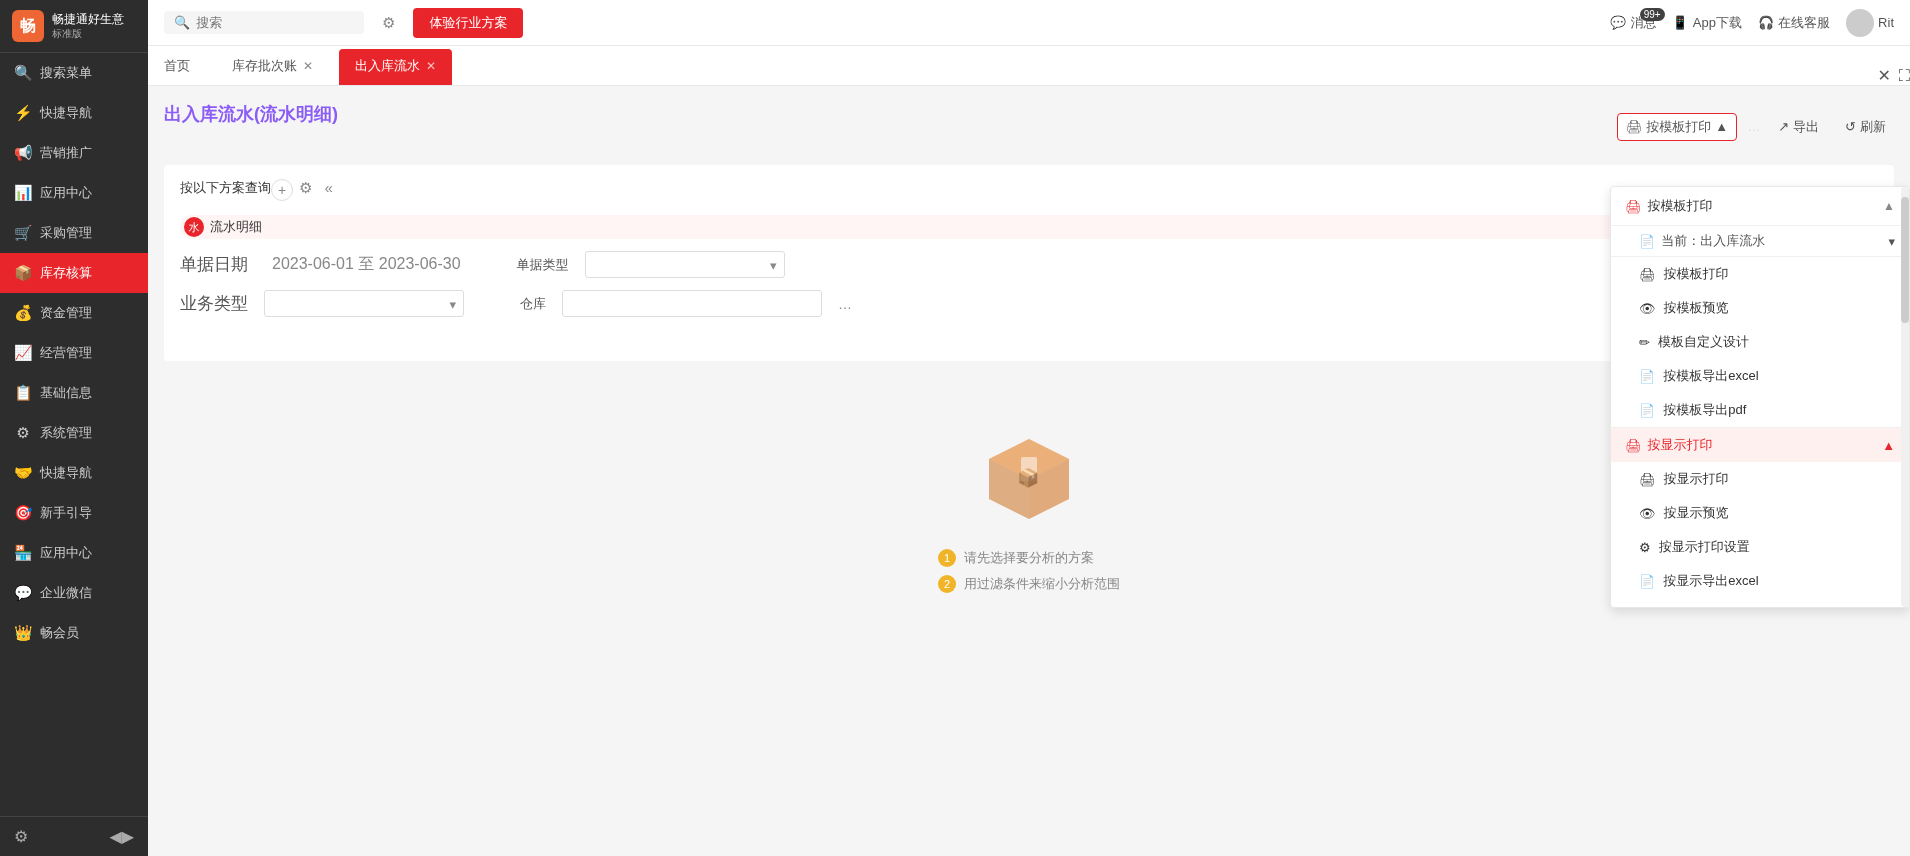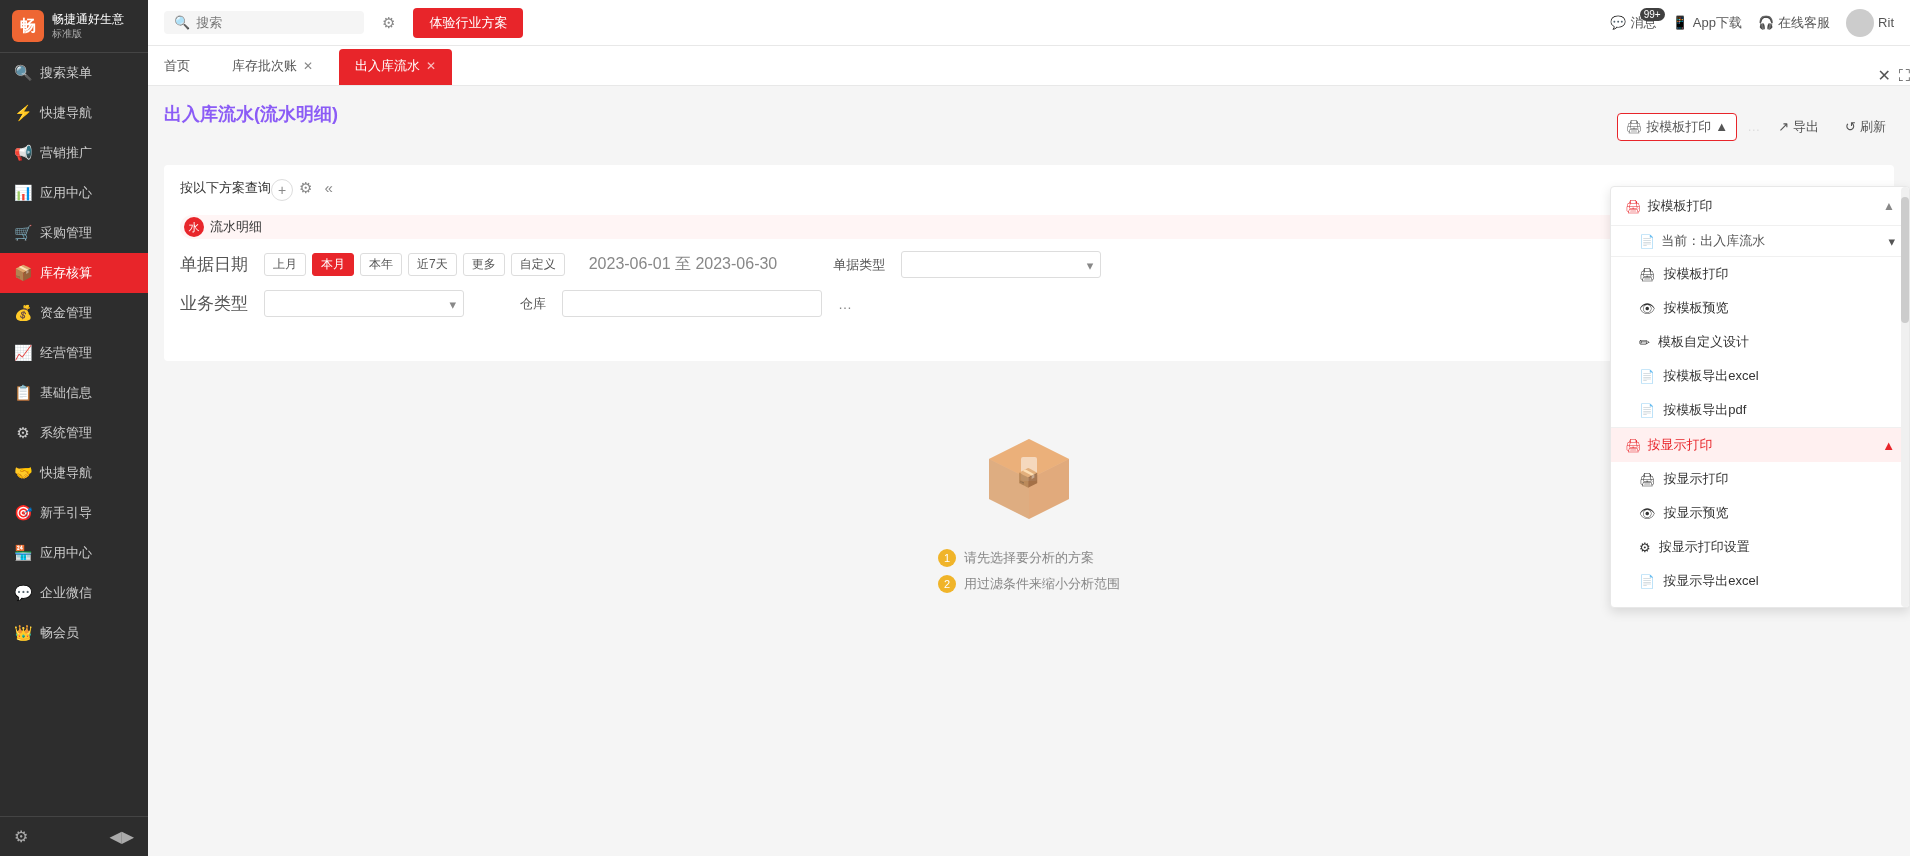--- a/index.html
+++ b/index.html
@@ -544,28 +544,20 @@
 
       <div style="margin-bottom:12px;">
         <span class="filter-tag-item">
           <span class="filter-tag">水</span>
           <span>流水明细</span>
         </span>
       </div>
 
       <div class="filter-row">
         <span class="filter-label">单据日期</span>
-        <div class="filter-date-btns">
-          <button class="filter-date-btn">上月</button>
-          <button class="filter-date-btn active">本月</button>
-          <button class="filter-date-btn">本年</button>
-          <button class="filter-date-btn">近7天</button>
-          <button class="filter-date-btn">更多</button>
-          <button class="filter-date-btn">自定义</button>
-        </div>
         <span style="margin-left:8px; color:#888; font-size:16px;">2023-06-01 至 2023-06-30</span>
 
         <span style="margin-left:40px; color:#555;">单据类型</span>
         <div class="select-wrapper">
           <select class="filter-select">
             <option></option>
           </select>
         </div>
       </div>
 

